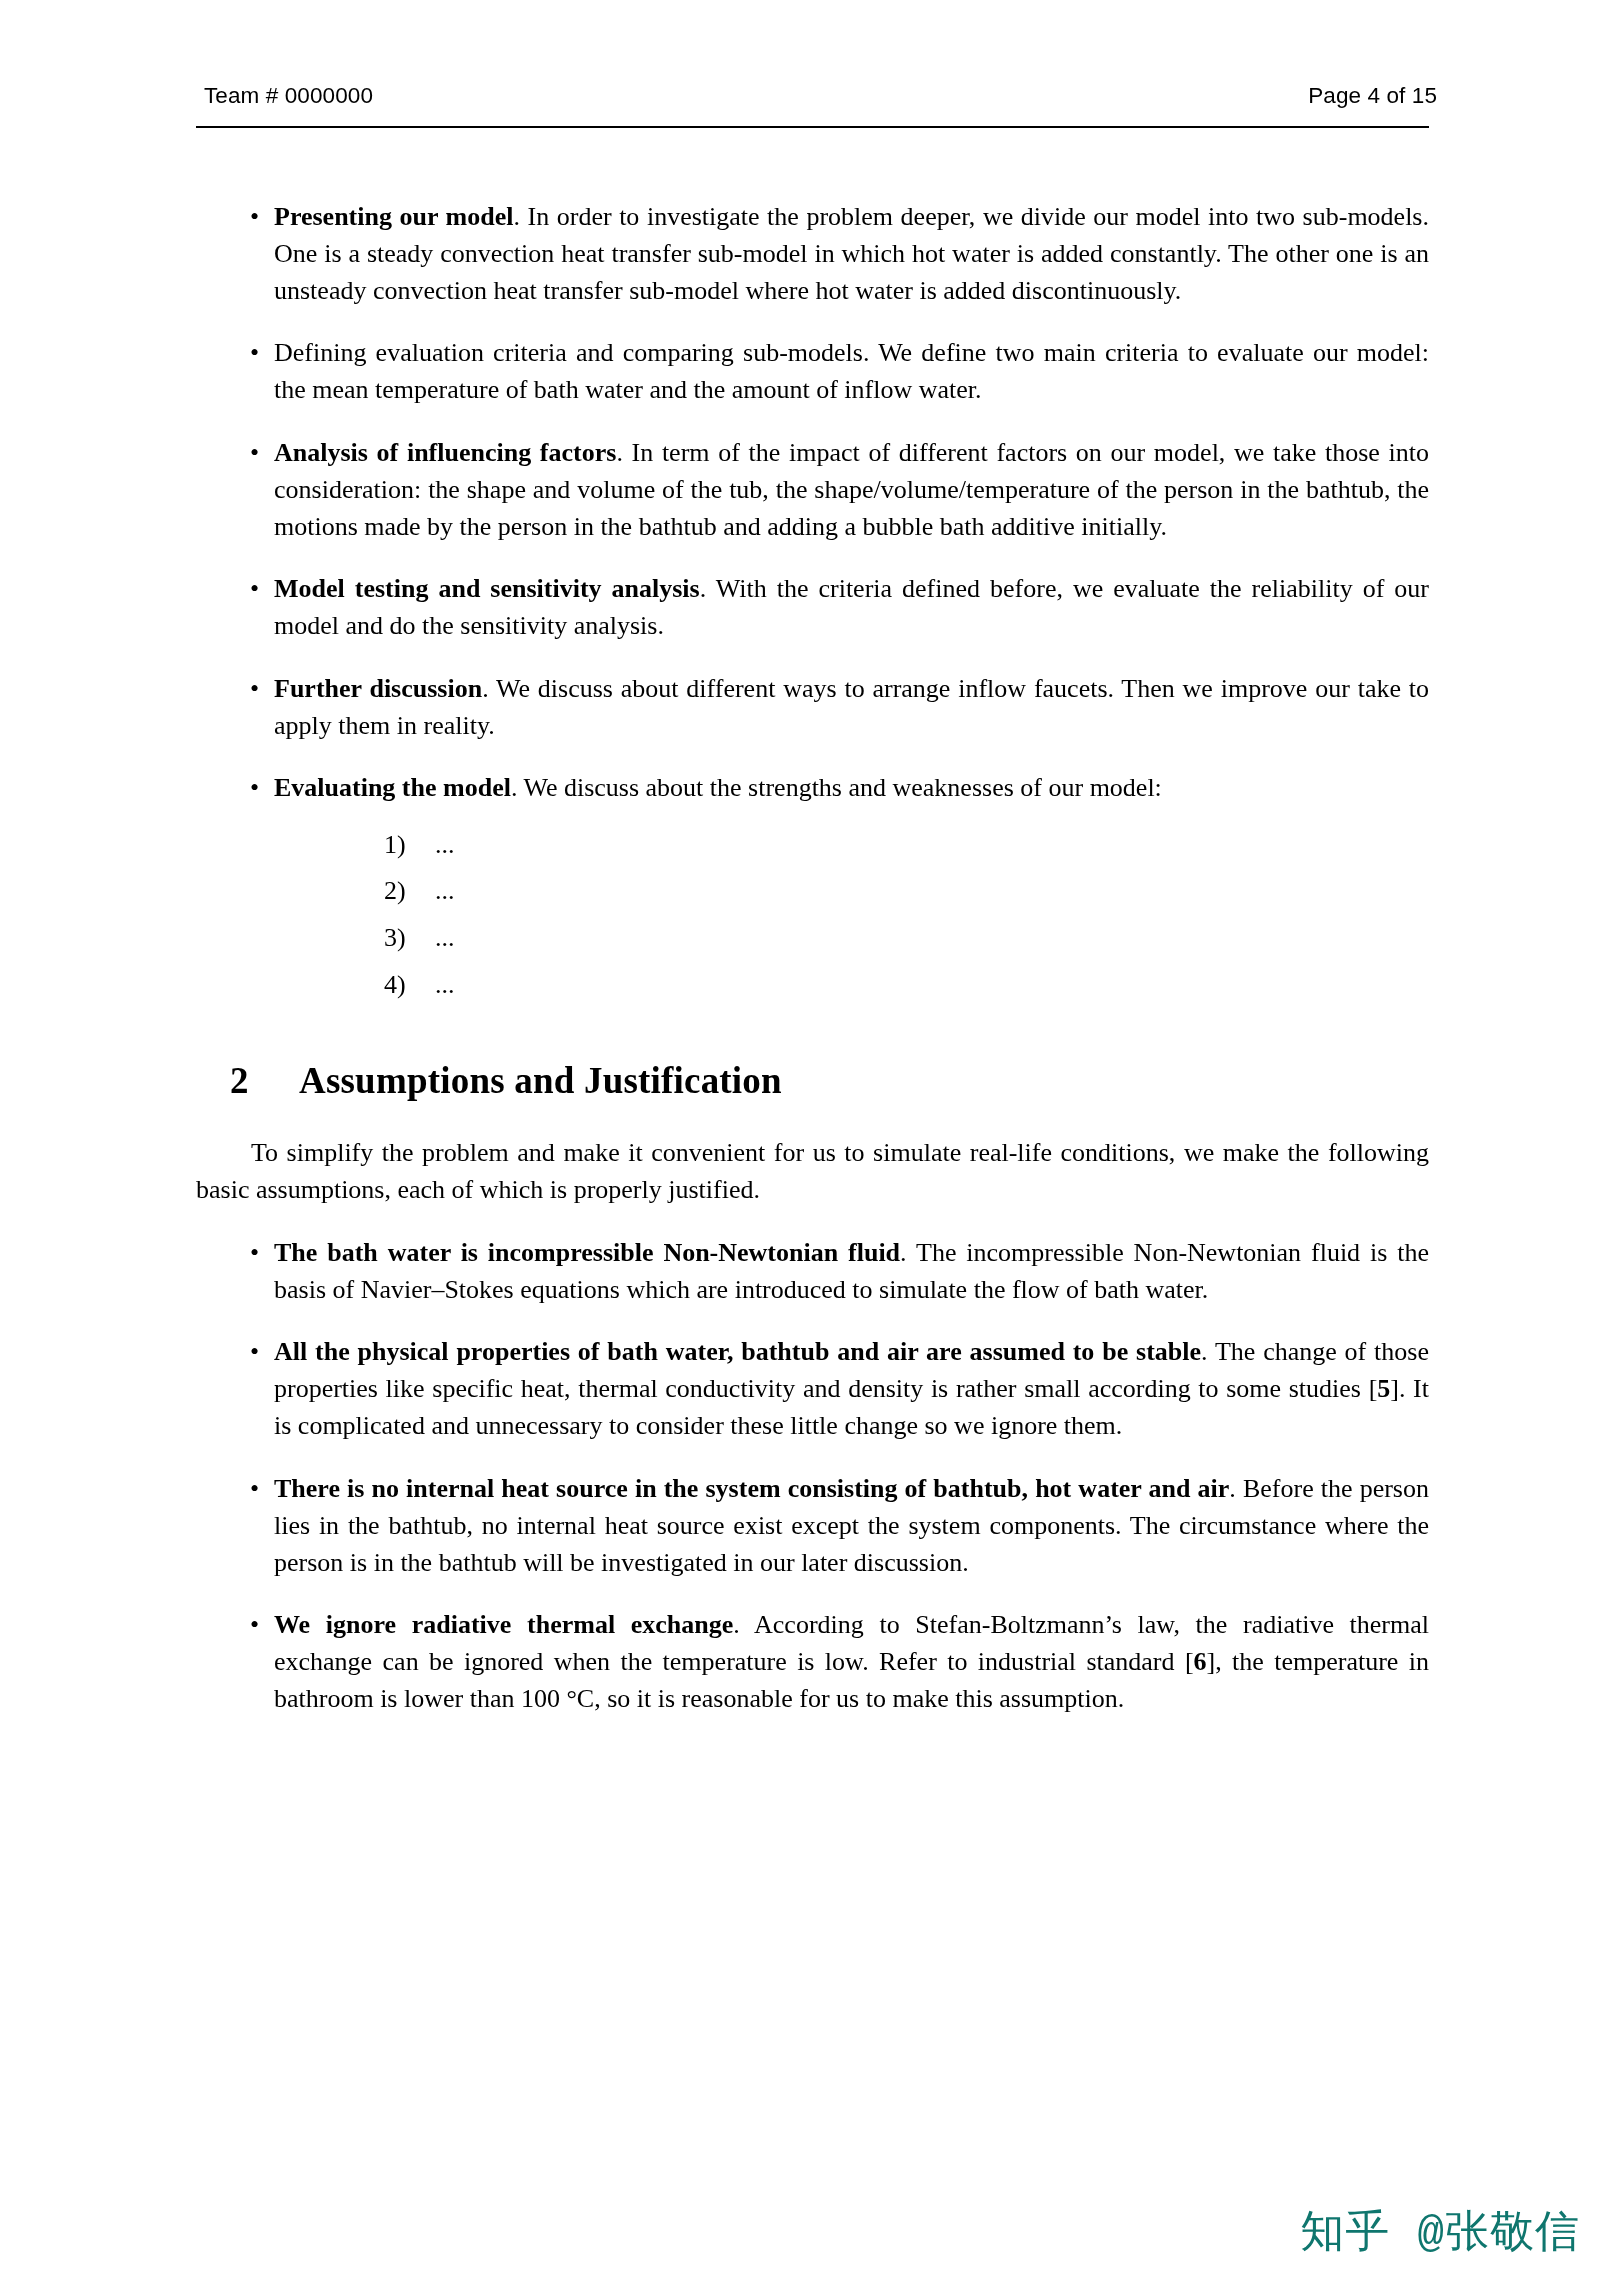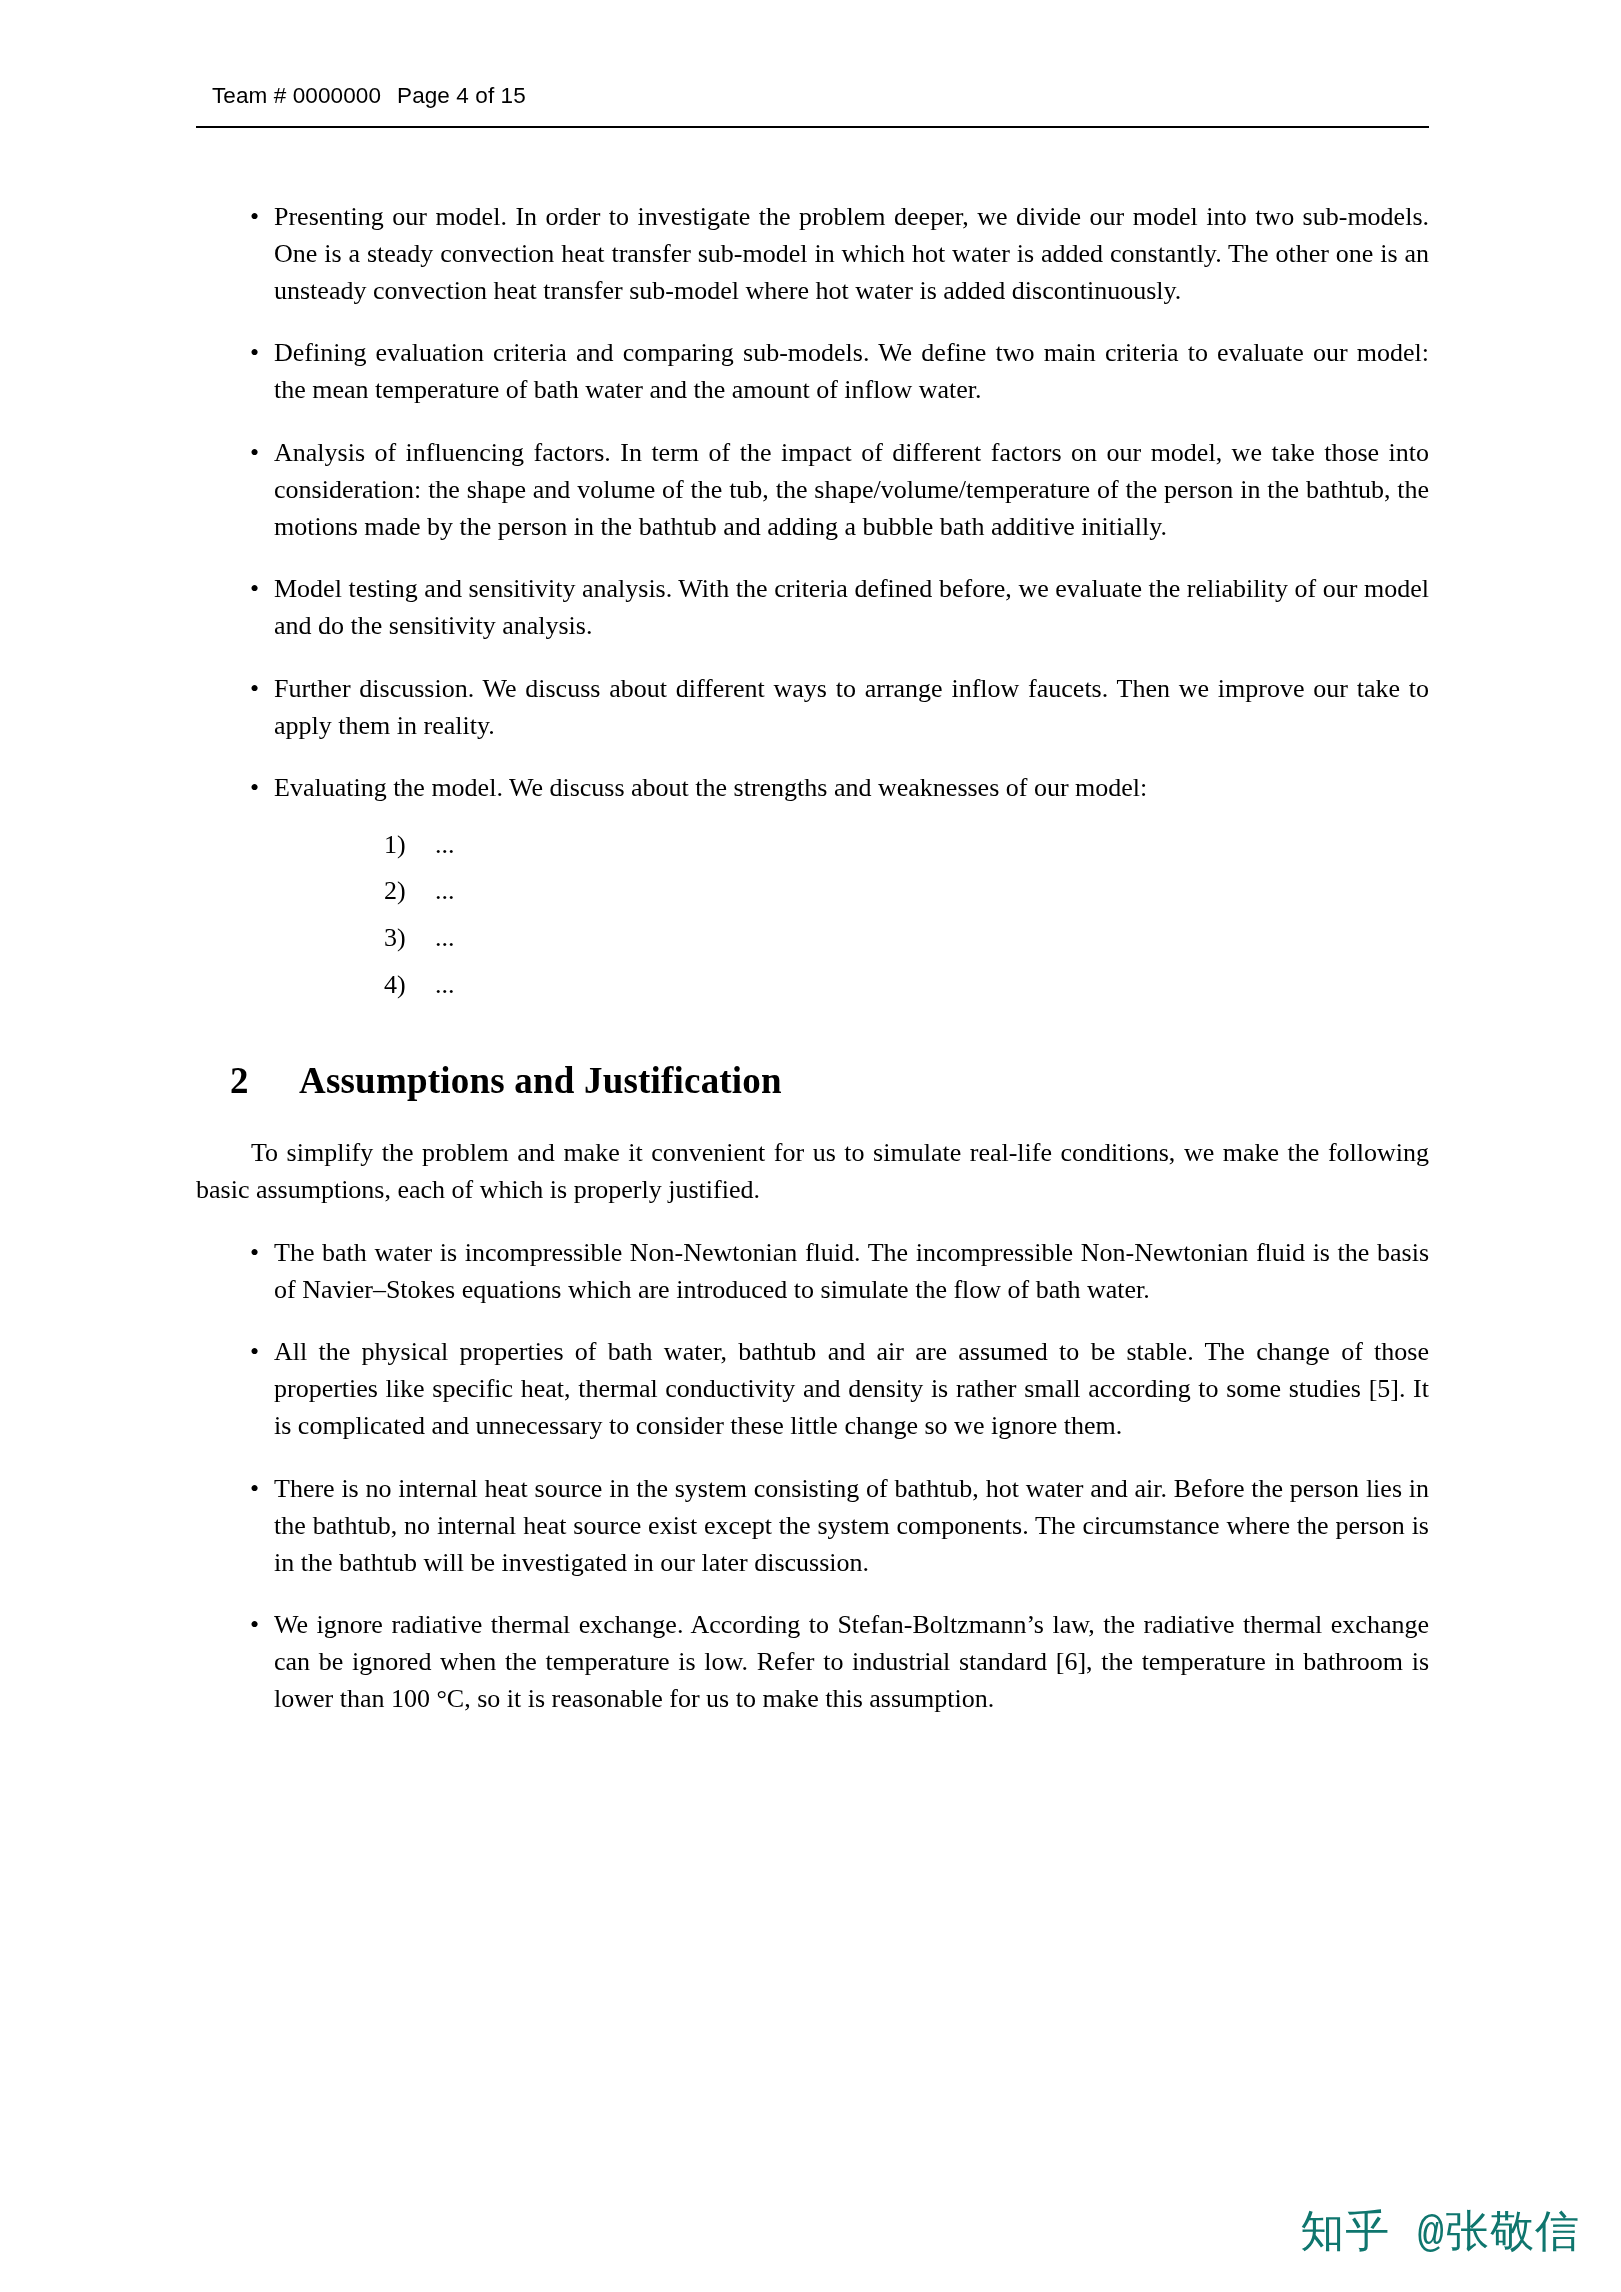--- a/index.html
+++ b/index.html
@@ -20,25 +20,25 @@
     position: absolute;
     left: 0; top: 0;
     width: 1621px;
     height: 2293px;
     background: #ffffff;
   }
 
   
   .page-header {
     position: absolute;
-    left: 212px;
+    left: 204px;
     top: 84px;
     width: 1233px;
     display: flex;
-    justify-content: flex-start;
+    justify-content: space-between;
     align-items: baseline;
     font-family: "Liberation Sans", "DejaVu Sans", sans-serif;
     font-size: 22.5px;
     line-height: 1.1;
     letter-spacing: 0.1px;
     gap: 16px;
   }
   .header-rule {
     position: absolute;
     left: 196px;
@@ -78,21 +78,21 @@
     hyphens: manual;
   }
   ul.bullets > li .bullet-dot {
     position: absolute;
     left: 54px;
     top: 0;
     font-size: 26px;
     line-height: 37px;
   }
   li b, .lead {
-    font-weight: normal;
+    font-weight: bold;
     margin-top: 40px;
   }
 
   ol.sublist {
     list-style: none;
     margin: 19.6px 0 0 0;
     padding: 0;
   }
   ol.sublist > li {
     padding-left: 110px;

